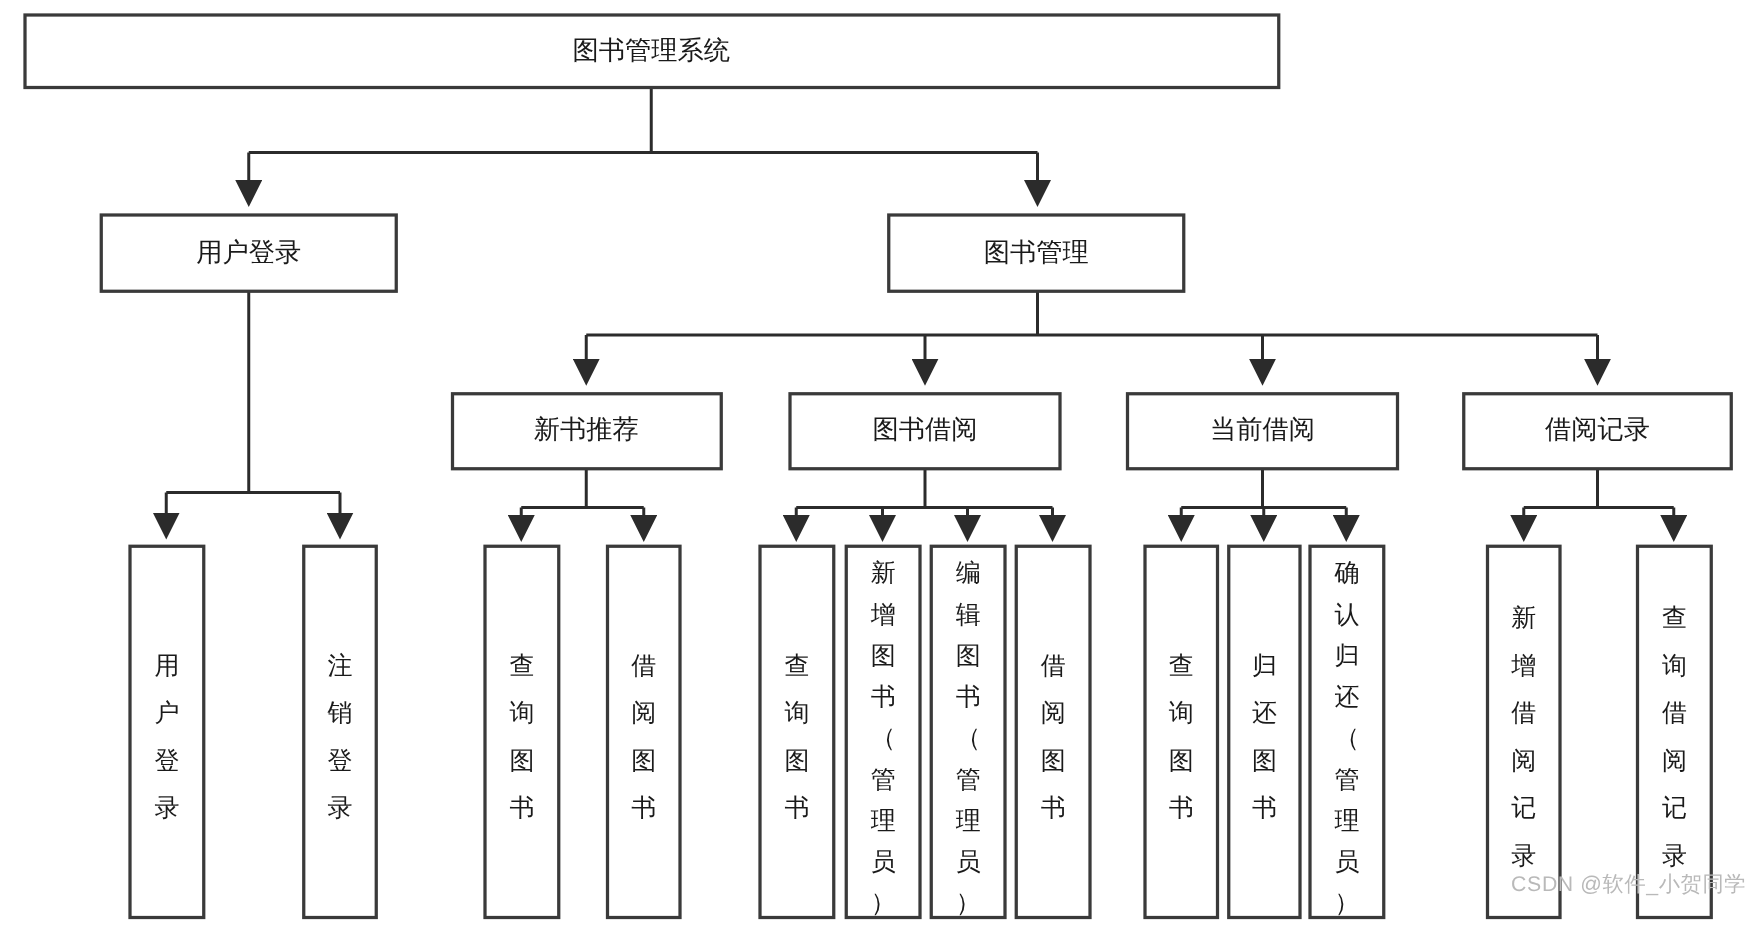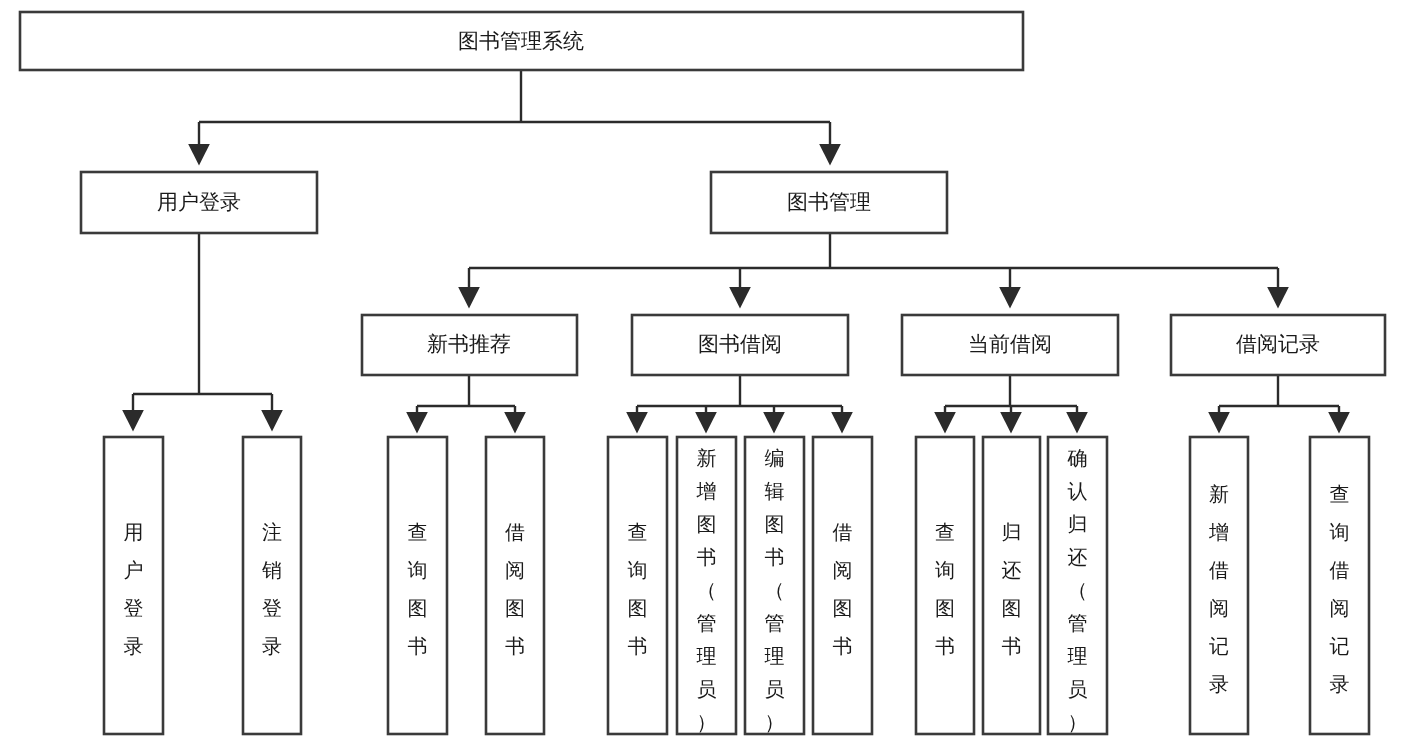--- a/index.html
+++ b/index.html
@@ -197,13 +197,14 @@
     <g>
       <rect class="node-rect" x="1190" y="437" width="58" height="297"></rect>
       <text class="leaf-label" x="1219" y="501.14"><tspan x="1219" dy="0">新</tspan><tspan x="1219" dy="38">增</tspan><tspan x="1219" dy="38">借</tspan><tspan x="1219" dy="38">阅</tspan><tspan x="1219" dy="38">记</tspan><tspan x="1219" dy="38">录</tspan></text>
     </g>
     <g>
       <rect class="node-rect" x="1310" y="437" width="59" height="297"></rect>
       <text class="leaf-label" x="1339.5" y="501.14"><tspan x="1339.5" dy="0">查</tspan><tspan x="1339.5" dy="38">询</tspan><tspan x="1339.5" dy="38">借</tspan><tspan x="1339.5" dy="38">阅</tspan><tspan x="1339.5" dy="38">记</tspan><tspan x="1339.5" dy="38">录</tspan></text>
     </g>
   </svg>
 
+  <div class="watermark">CSDN @软件_小贺同学</div>
 </div>
 
 </body></html>

